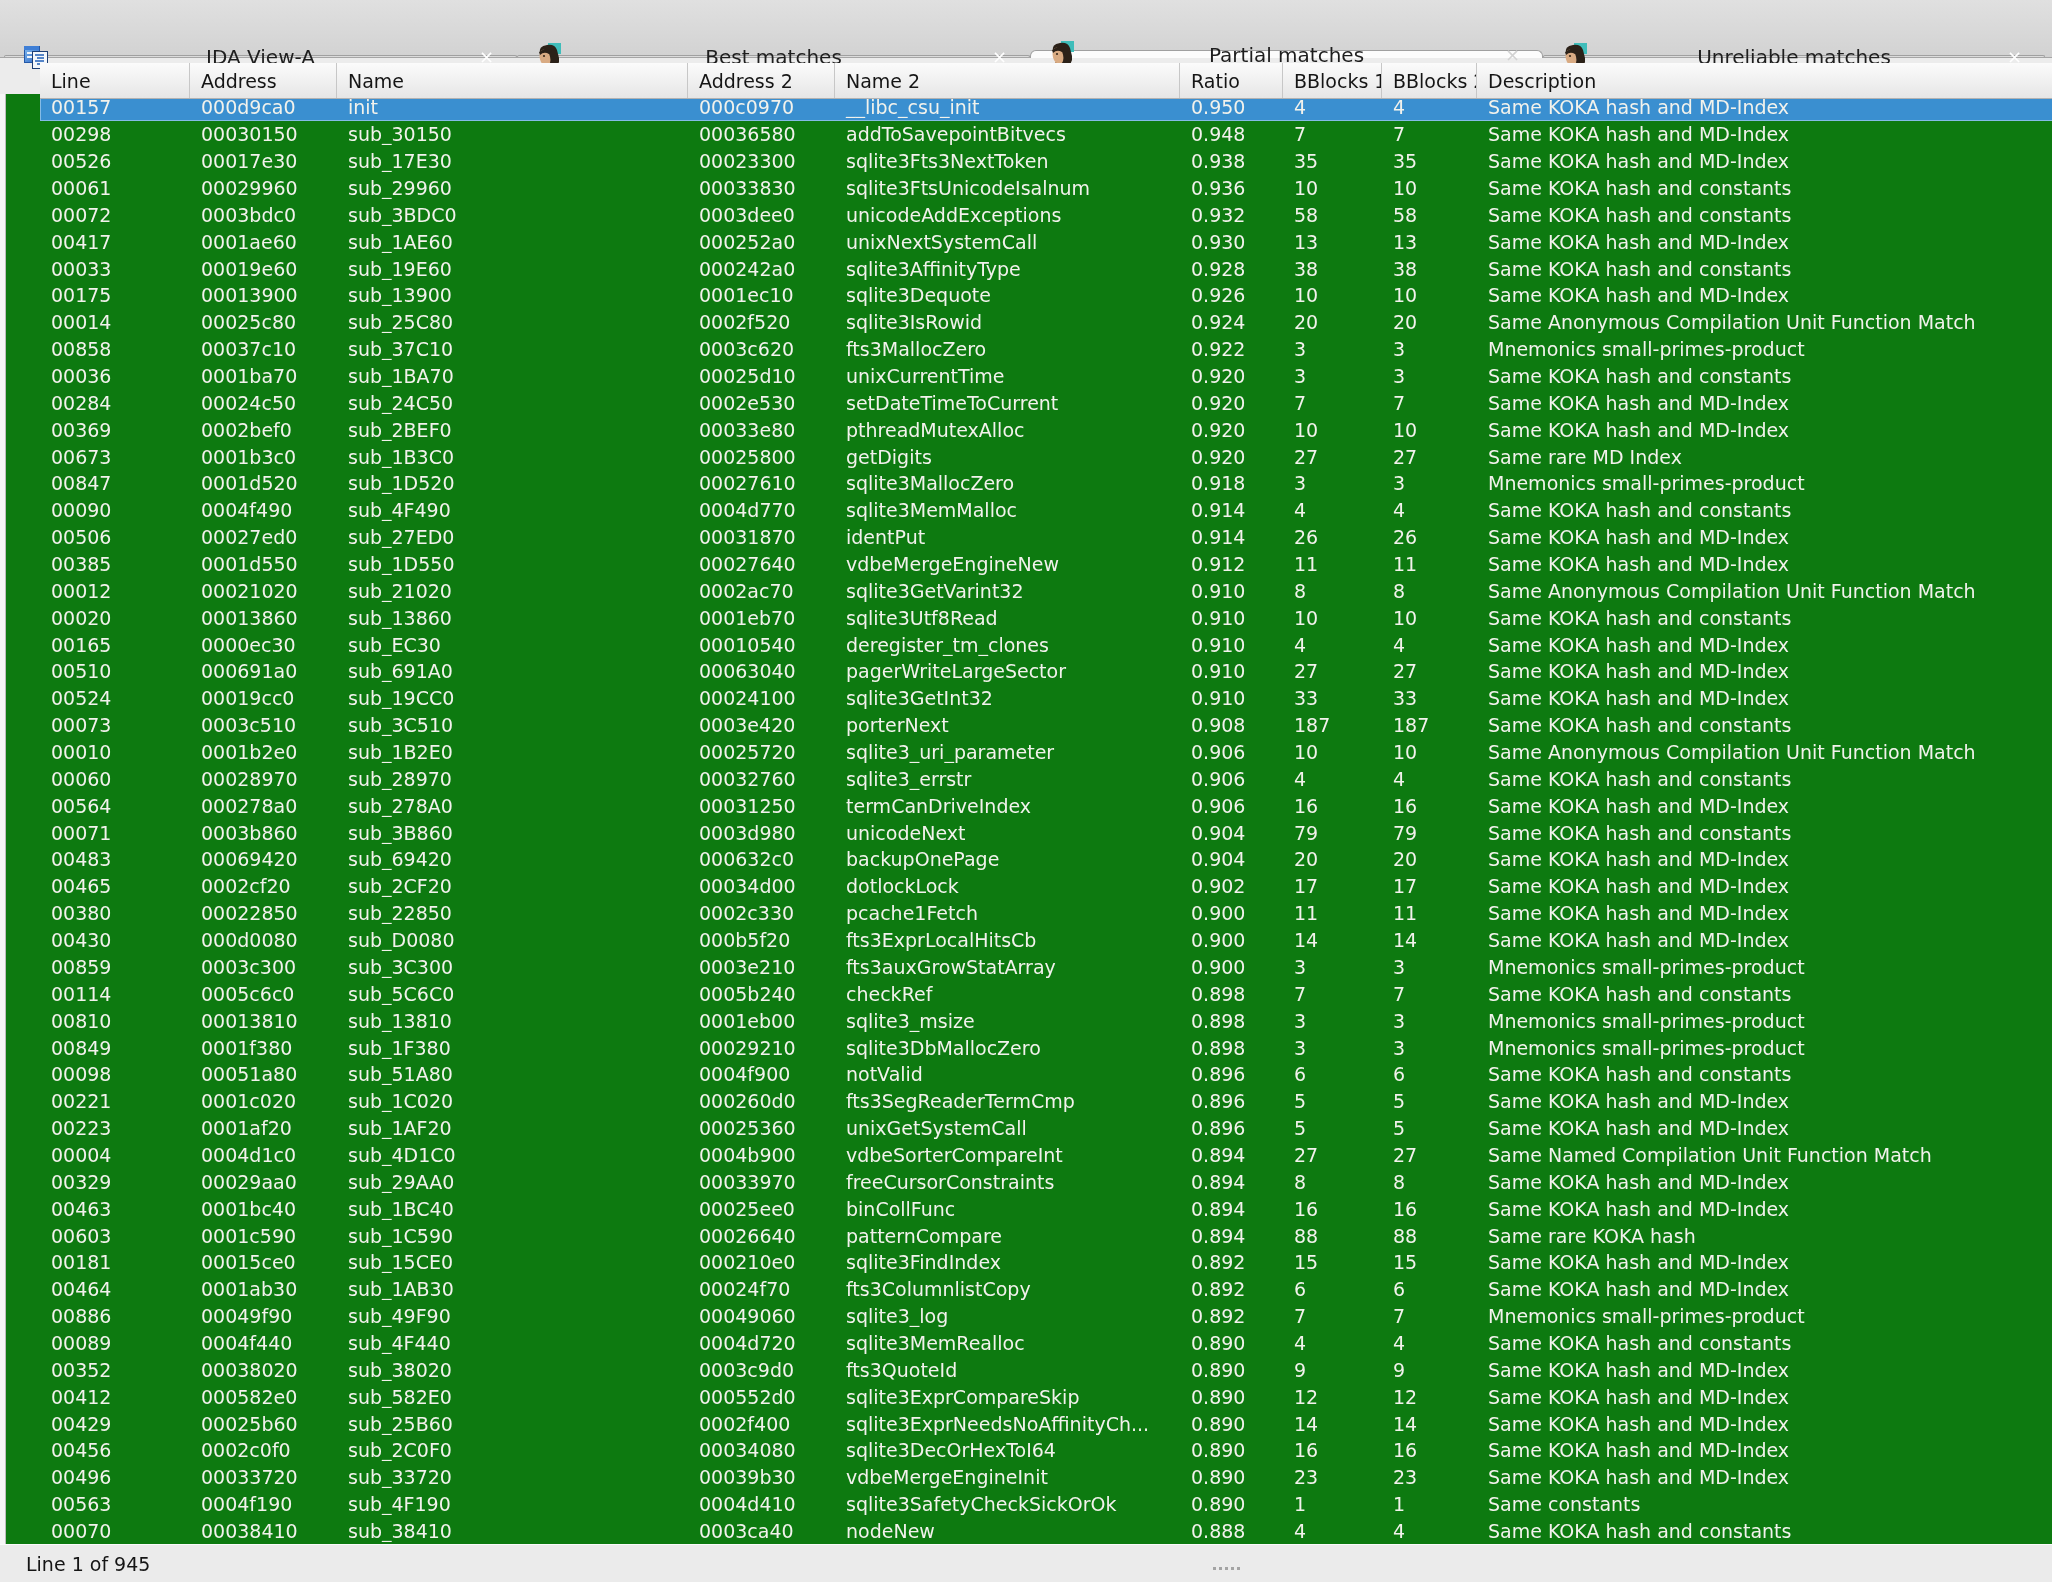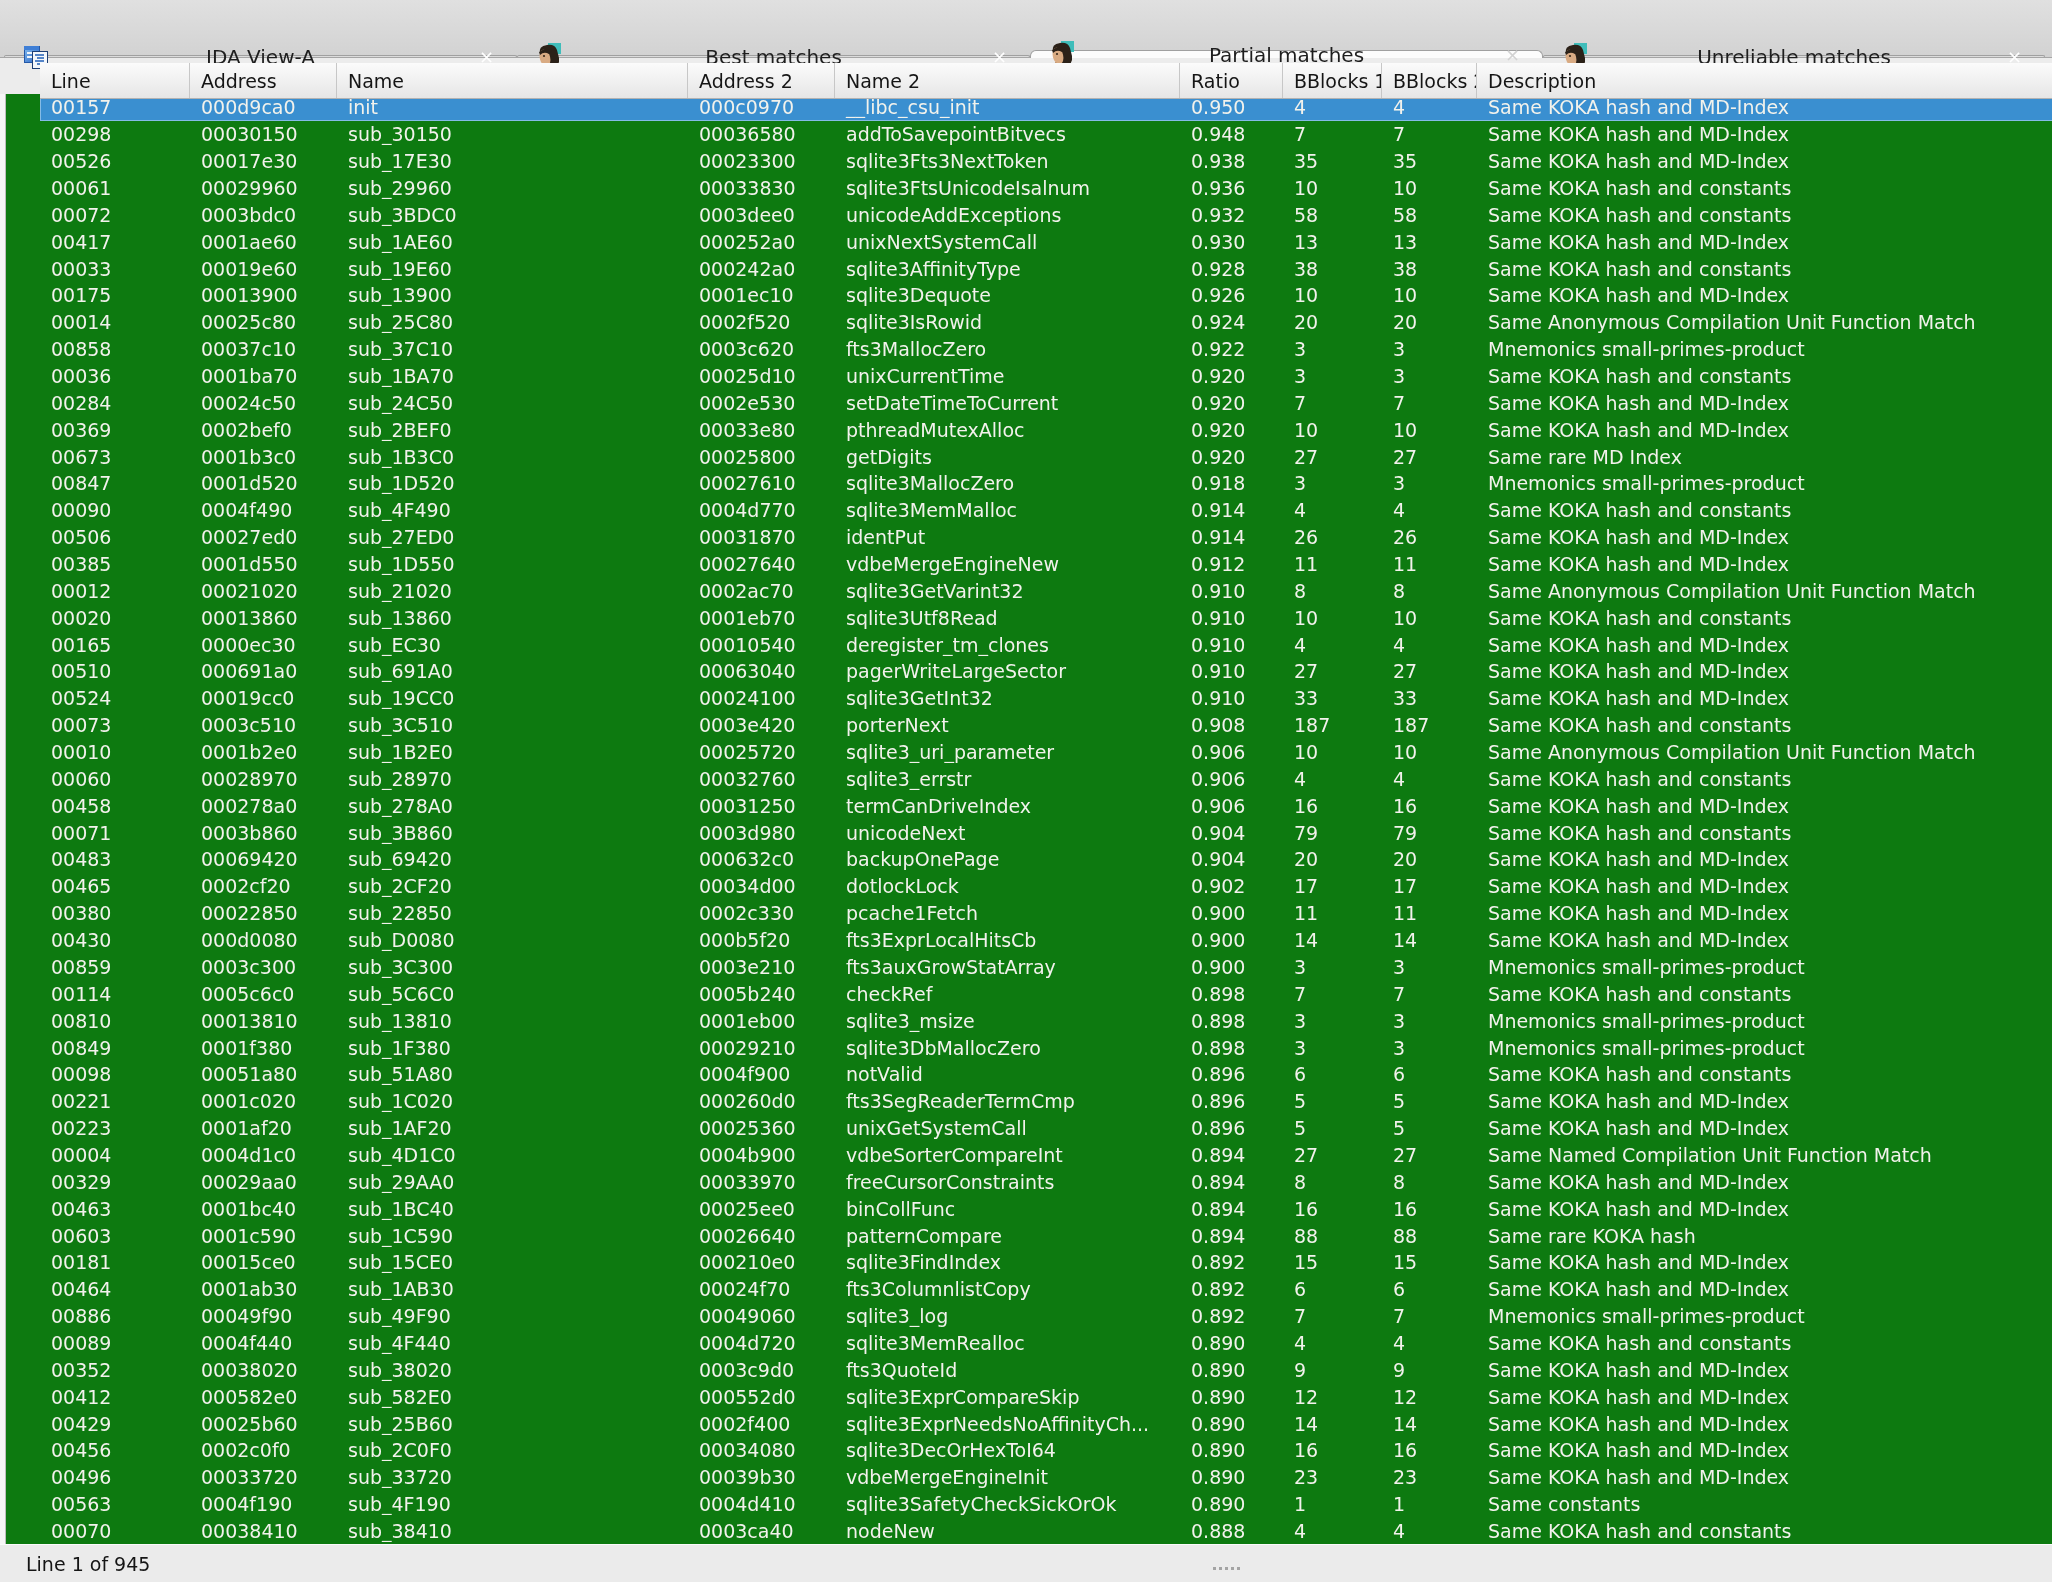--- a/index.html
+++ b/index.html
@@ -454,21 +454,21 @@
         <div class="c">00028970</div>
         <div class="c">sub_28970</div>
         <div class="c">00032760</div>
         <div class="c">sqlite3_errstr</div>
         <div class="c">0.906</div>
         <div class="c">4</div>
         <div class="c">4</div>
         <div class="c">Same KOKA hash and constants</div>
       </div>
       <div class="row grid">
-        <div class="c">00458</div>
+        <div class="c">00564</div>
         <div class="c">000278a0</div>
         <div class="c">sub_278A0</div>
         <div class="c">00031250</div>
         <div class="c">termCanDriveIndex</div>
         <div class="c">0.906</div>
         <div class="c">16</div>
         <div class="c">16</div>
         <div class="c">Same KOKA hash and MD-Index</div>
       </div>
       <div class="row grid">

